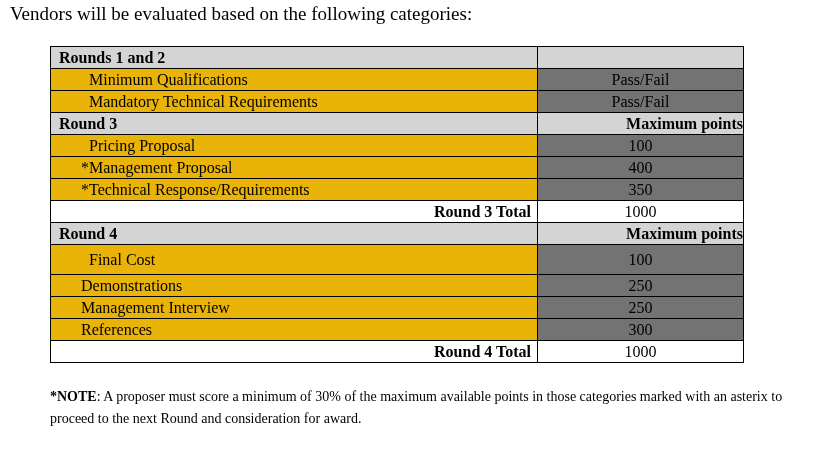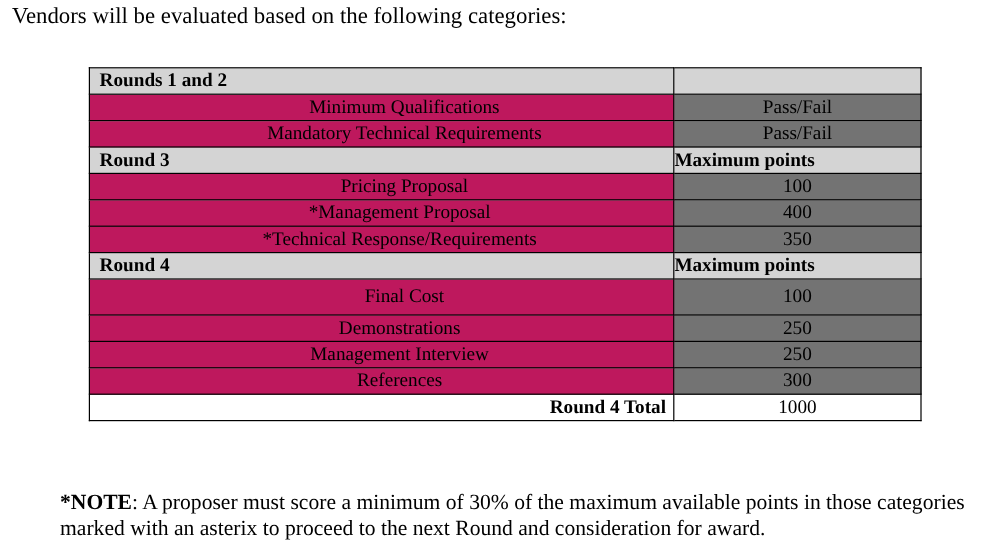--- a/index.html
+++ b/index.html
@@ -28,23 +28,22 @@
     left: 10px;
     top: 4px;
     font-size: 19px;
     line-height: 20px;
     white-space: nowrap;
   }
 
   .table-wrap {
     position: absolute;
     left: 50px;
-    top: 56px;
+    top: 46px;
     width: 693px;
-    margin-left: 24px;
   }
 
   table.eval {
     border-collapse: collapse;
     width: 693px;
     table-layout: fixed;
     font-size: 16px;
   }
 
   table.eval col.c-label { width: 487px; }
@@ -61,28 +60,28 @@
   
   tr.section td {
     background: #d4d4d4;
     font-weight: bold;
   }
   tr.section td.label {
     padding-left: 8px;
     text-align: left;
   }
   tr.section td.value {
-    text-align: left;
+    text-align: right;
   }
 
   
   tr.item td.label {
-    text-align: center;
+    text-align: left;
     padding-left: 38px;
-    background: #be185d;
+    background: #eab308;
   }
   tr.item td.label.indent-less {
     padding-left: 30px;
   }
   tr.item td.value {
     text-align: center;
     background: #737373;
   }
   tr.item.tall td {
     height: 29px;
@@ -96,23 +95,23 @@
     background: #ffffff;
   }
   tr.total td.value {
     text-align: center;
     background: #ffffff;
   }
 
   .note {
     position: absolute;
     left: 50px;
-    top: 407px;
+    top: 386px;
     width: 775px;
-    font-size: 18px;
+    font-size: 14px;
     line-height: 22px;
   }
   .note b { font-weight: bold; }
 </style>
 </head>
 <body>
 
 <div class="page">
 
   <div class="intro">Vendors will be evaluated based on the following categories:</div>
@@ -145,20 +144,24 @@
             <td class="value">100</td>
           </tr>
           <tr class="item">
             <td class="label indent-less">*Management Proposal</td>
             <td class="value">400</td>
           </tr>
           <tr class="item">
             <td class="label indent-less">*Technical Response/Requirements</td>
             <td class="value">350</td>
           </tr>
+          <tr class="total">
+            <td class="label">Round 3 Total</td>
+            <td class="value">1000</td>
+          </tr>
           <tr class="section">
             <td class="label">Round 4</td>
             <td class="value">Maximum points</td>
           </tr>
           <tr class="item tall">
             <td class="label">Final Cost</td>
             <td class="value">100</td>
           </tr>
           <tr class="item">
             <td class="label indent-less">Demonstrations</td>

